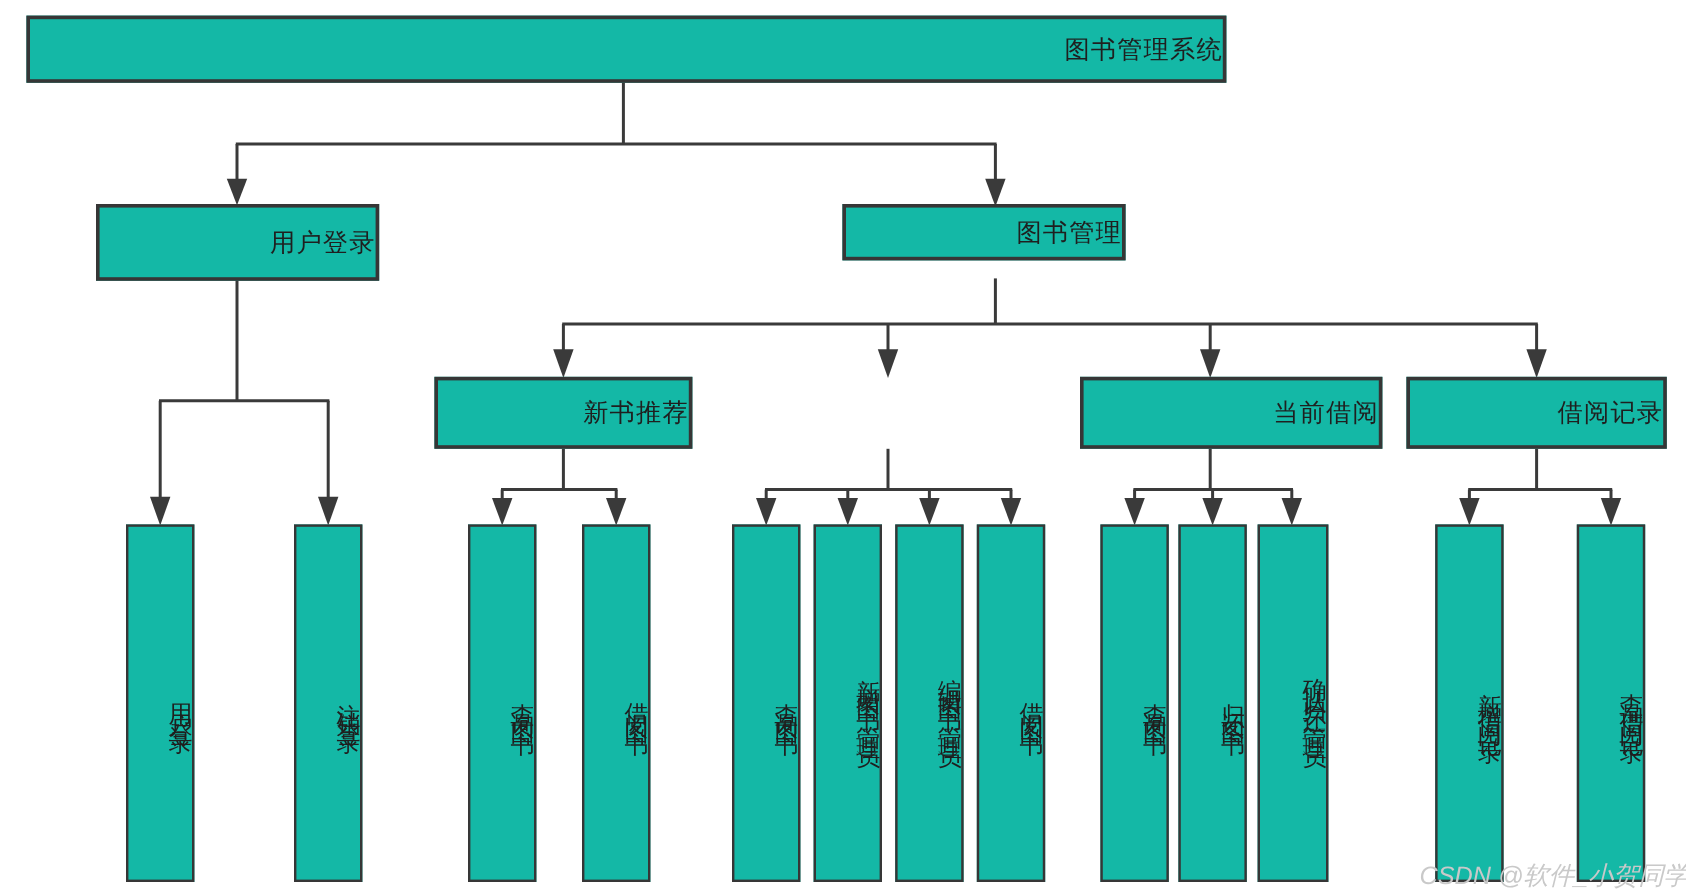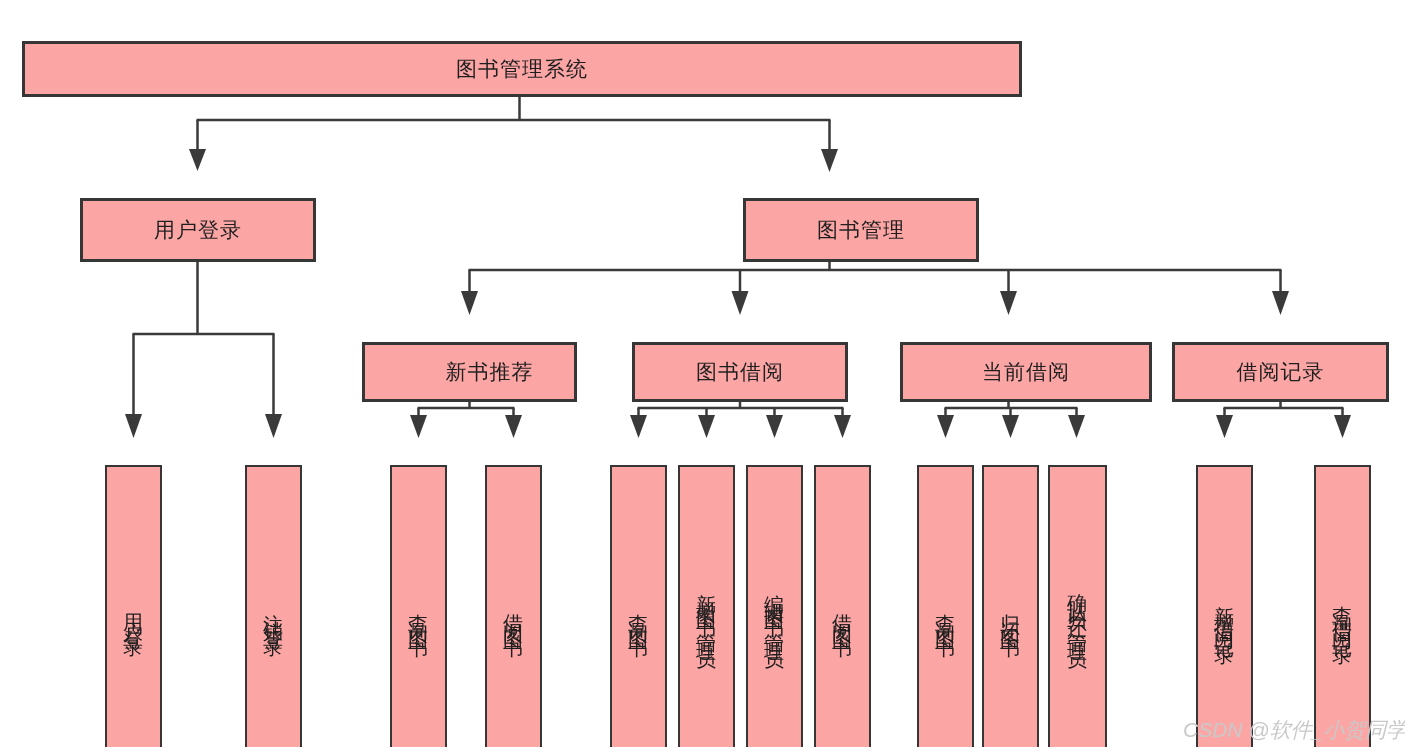--- a/index.html
+++ b/index.html
@@ -11,23 +11,23 @@
     position:relative; width:1405px; height:747px;
     background:var(--background); overflow:hidden;
     font-family:"Liberation Sans","DejaVu Sans",sans-serif;
     color:var(--text);
   }
   .connectors{position:absolute;left:0;top:0;width:1405px;height:747px;}
   .connectors .line{stroke:var(--line);stroke-width:2.5;fill:none;}
   .connectors .arrow{fill:var(--line);stroke:none;}
   .node{
     position:absolute; box-sizing:border-box;
-    background:#fca5a5; border:3px solid var(--border);
-    display:flex; align-items:center; justify-content:center;
-    font-size:21px; letter-spacing:1px; text-align:center;margin-top:28px;
+    background:#14b8a6; border:3px solid var(--border);
+    display:flex; align-items:center; justify-content:flex-end;
+    font-size:21px; letter-spacing:1px; text-align:center;
   }
   .node.leaf{border-width:2px;}
   .vtext{
     writing-mode:vertical-rl; text-orientation:mixed;
     font-size:20px; letter-spacing:8px; line-height:1;
   }
   .watermark{
     position:absolute; left:1183px; top:716px; width:222px;
     font-size:21px; color:var(--watermark); white-space:nowrap;
     z-index:5;
@@ -108,29 +108,26 @@
     </g>
   </svg>
 
   <div class="node" style="left:22px;top:13px;width:1000px;height:56px;">
     <span>图书管理系统</span>
   </div>
 
   <div class="node" style="left:80px;top:170px;width:236px;height:64px;">
     <span>用户登录</span>
   </div>
-  <div class="node" style="left:743px;top:170px;width:236px;height:64px;">
+  <div class="node" style="left:702px;top:170px;width:236px;height:47px;">
     <span>图书管理</span>
   </div>
 
   <div class="node" style="left:362px;top:314px;width:215px;height:60px;padding-left:40px;">
     <span>新书推荐</span>
-  </div>
-  <div class="node" style="left:632px;top:314px;width:216px;height:60px;">
-    <span>图书借阅</span>
   </div>
   <div class="node" style="left:900px;top:314px;width:252px;height:60px;">
     <span>当前借阅</span>
   </div>
   <div class="node" style="left:1172px;top:314px;width:217px;height:60px;">
     <span>借阅记录</span>
   </div>
 
   <div class="node leaf" style="left:105px;top:437px;width:57px;height:298px;">
     <span class="vtext">用户登录</span>

